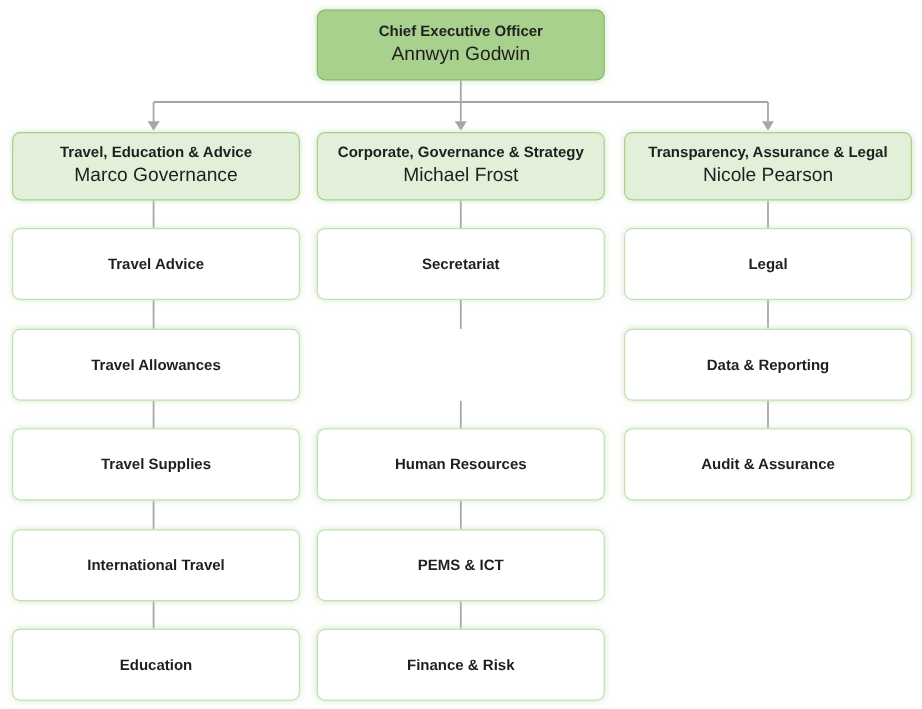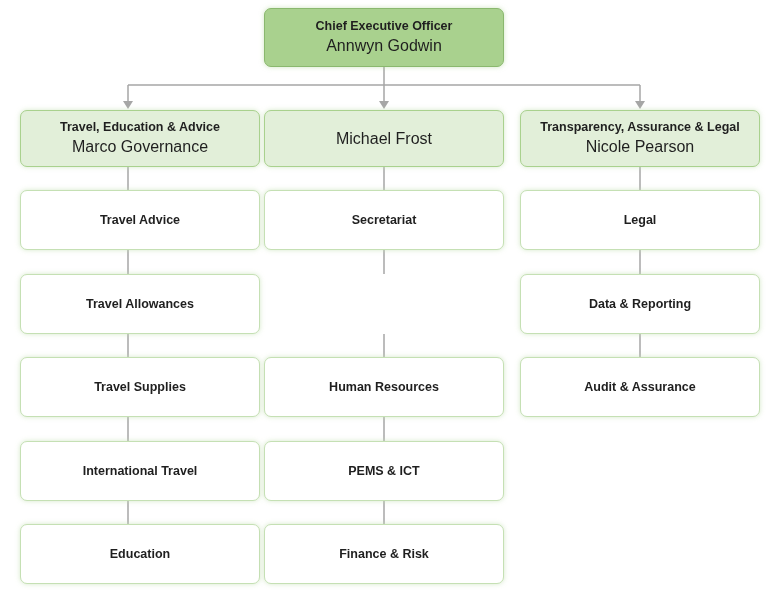--- a/index.html
+++ b/index.html
@@ -27,21 +27,21 @@
     top:110px;width:240px;height:57px;
     background:var(--division-fill);border:1.5px solid var(--division-border);
     box-shadow:0 0 5px rgba(197,224,180,.7);
   }
   .dept{
     width:240px;height:60px;
     background:var(--dept-fill);border:1.5px solid var(--dept-border);
     box-shadow:0 0 5px rgba(197,224,180,.7);
     font-weight:bold;font-size:12.5px;
   }
-  .col1{left:20px;} .col2{left:264px;} .col3{left:520px;}
+  .col1{left:10px;} .col2{left:264px;} .col3{left:520px;}
   .r0{top:190px;} .r1{top:274px;} .r2{top:357px;} .r3{top:441px;} .r4{top:524px;}
   svg.wires{position:absolute;left:0;top:0;width:768px;height:591px;pointer-events:none;}
   svg.wires line{stroke:var(--connector);stroke-width:1.5;}
   svg.wires polygon{fill:var(--connector);}
 </style>
 </head>
 <body>
 
 <div class="canvas">
 
@@ -78,20 +78,21 @@
   <div class="box ceo">
     <div class="title">Chief Executive Officer</div>
     <div class="person">Annwyn Godwin</div>
   </div>
 
   <div class="box division col1">
     <div class="title">Travel, Education &amp; Advice</div>
     <div class="person">Marco Governance</div>
   </div>
   <div class="box division col2">
+    <div class="title">Corporate, Governance &amp; Strategy</div>
     <div class="person">Michael Frost</div>
   </div>
   <div class="box division col3">
     <div class="title">Transparency, Assurance &amp; Legal</div>
     <div class="person">Nicole Pearson</div>
   </div>
 
   <div class="box dept col1 r1">Travel Allowances</div>
   <div class="box dept col1 r0">Travel Advice</div>
   <div class="box dept col1 r2">Travel Supplies</div>

